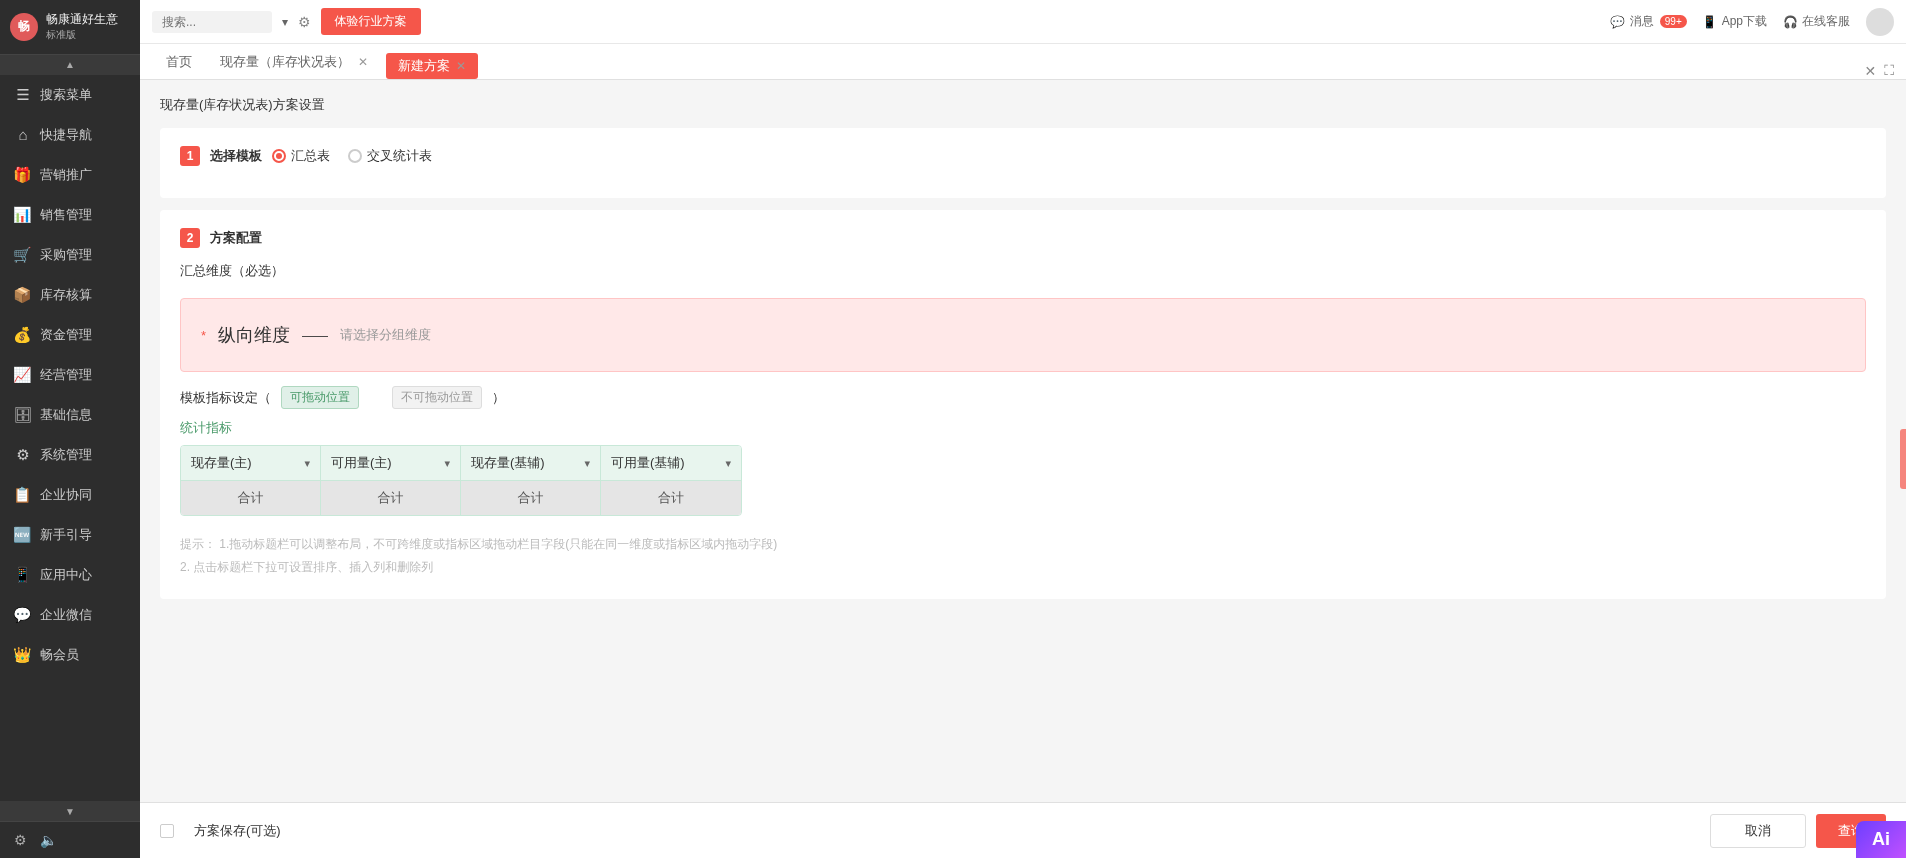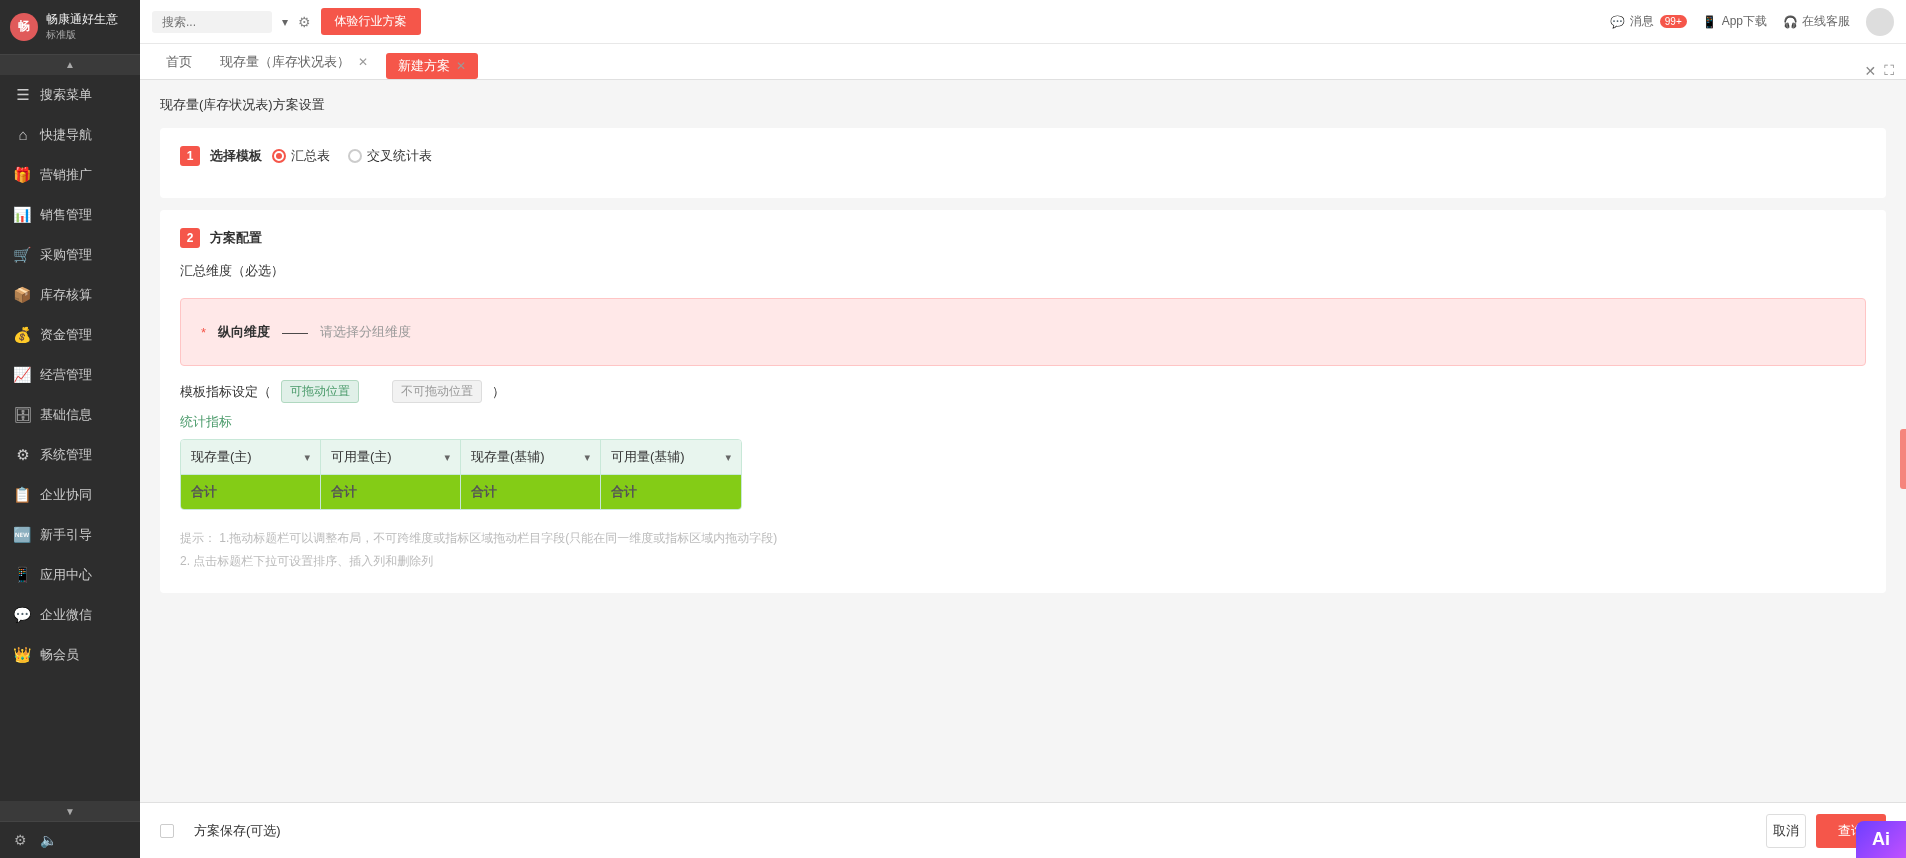--- a/index.html
+++ b/index.html
@@ -140,21 +140,21 @@
     }
 
     
     .required-label { font-size: 13px; color: #333; margin-bottom: 18px; }
 
     .dimension-box {
       background: #ffe8e8; border: 1px solid #ffc5c5; border-radius: 4px;
       padding: 24px 20px; margin-bottom: 14px; display: flex; align-items: center; gap: 12px;
     }
     .dimension-required { color: #f5564a; font-size: 13px; }
-    .dimension-label { font-size: 13px; color: #333; font-weight: bold; }
+    .dimension-label { font-size: 18px; color: #333; }
     .dimension-dash { color: #333; }
     .dimension-placeholder { color: #999; font-size: 13px; }
 
     .indicator-settings { margin-bottom: 10px; }
     .indicator-settings-label { font-size: 13px; color: #333; display: flex; align-items: center; gap: 10px; }
     .draggable-tag {
       background: #e0f0e8; border: 1px solid #b0d8c0; border-radius: 3px;
       padding: 2px 8px; font-size: 12px; color: #4a9a6a;
     }
     .non-draggable-tag {
@@ -166,40 +166,40 @@
     .stats-title { color: #4a9a6a; font-size: 13px; margin-bottom: 8px; }
 
     .stats-table { border: 1px solid #c8e8d8; border-radius: 4px; overflow: hidden; display: inline-block; }
     .stats-table-header { display: flex; background: #e8f5ee; }
     .stats-table-cell {
       width: 140px; padding: 8px 10px; font-size: 13px; color: #333;
       border-right: 1px solid #c8e8d8; display: flex; align-items: center; justify-content: space-between;
     }
     .stats-table-cell:last-child { border-right: none; }
     .stats-table-row { display: flex; border-top: 1px solid #c8e8d8; }
-    .stats-table-row .stats-table-cell { background: #84cc16; color: #555; font-weight: bold; }
+    .stats-table-row .stats-table-cell { background: #e5e5e5; justify-content: center; color: #555; }
     .chevron-icon { font-size: 11px; color: #666; }
 
     .hints { margin-top: 16px; }
     .hint-item { font-size: 12px; color: #bbb; margin-bottom: 4px; line-height: 1.6; }
 
     
     .bottom-bar {
       background: white; border-top: 1px solid #e0e0e0; height: 56px;
       display: flex; align-items: center; padding: 0 20px;
       justify-content: space-between; flex-shrink: 0;
     }
     .save-option { display: flex; align-items: center; gap: 20px; font-size: 13px; color: #333; }
     .checkbox {
       width: 14px; height: 14px; border: 1px solid #ccc; border-radius: 2px; cursor: pointer;
     }
     .bottom-btns { display: flex; gap: 10px; }
     .btn-cancel {
       background: white; color: #333; border: 1px solid #ddd; border-radius: 3px;
-      padding: 7px 6px; font-size: 13px; cursor: pointer;
+      padding: 7px 34px; font-size: 13px; cursor: pointer;
     }
     .btn-query {
       background: #f5564a; color: white; border: none; border-radius: 3px;
       padding: 7px 22px; font-size: 13px; cursor: pointer;
     }
 
     
     .ai-fab {
       position: fixed; right: 0; bottom: 0;
       background: linear-gradient(135deg, #6e3fff, #c050ff);

